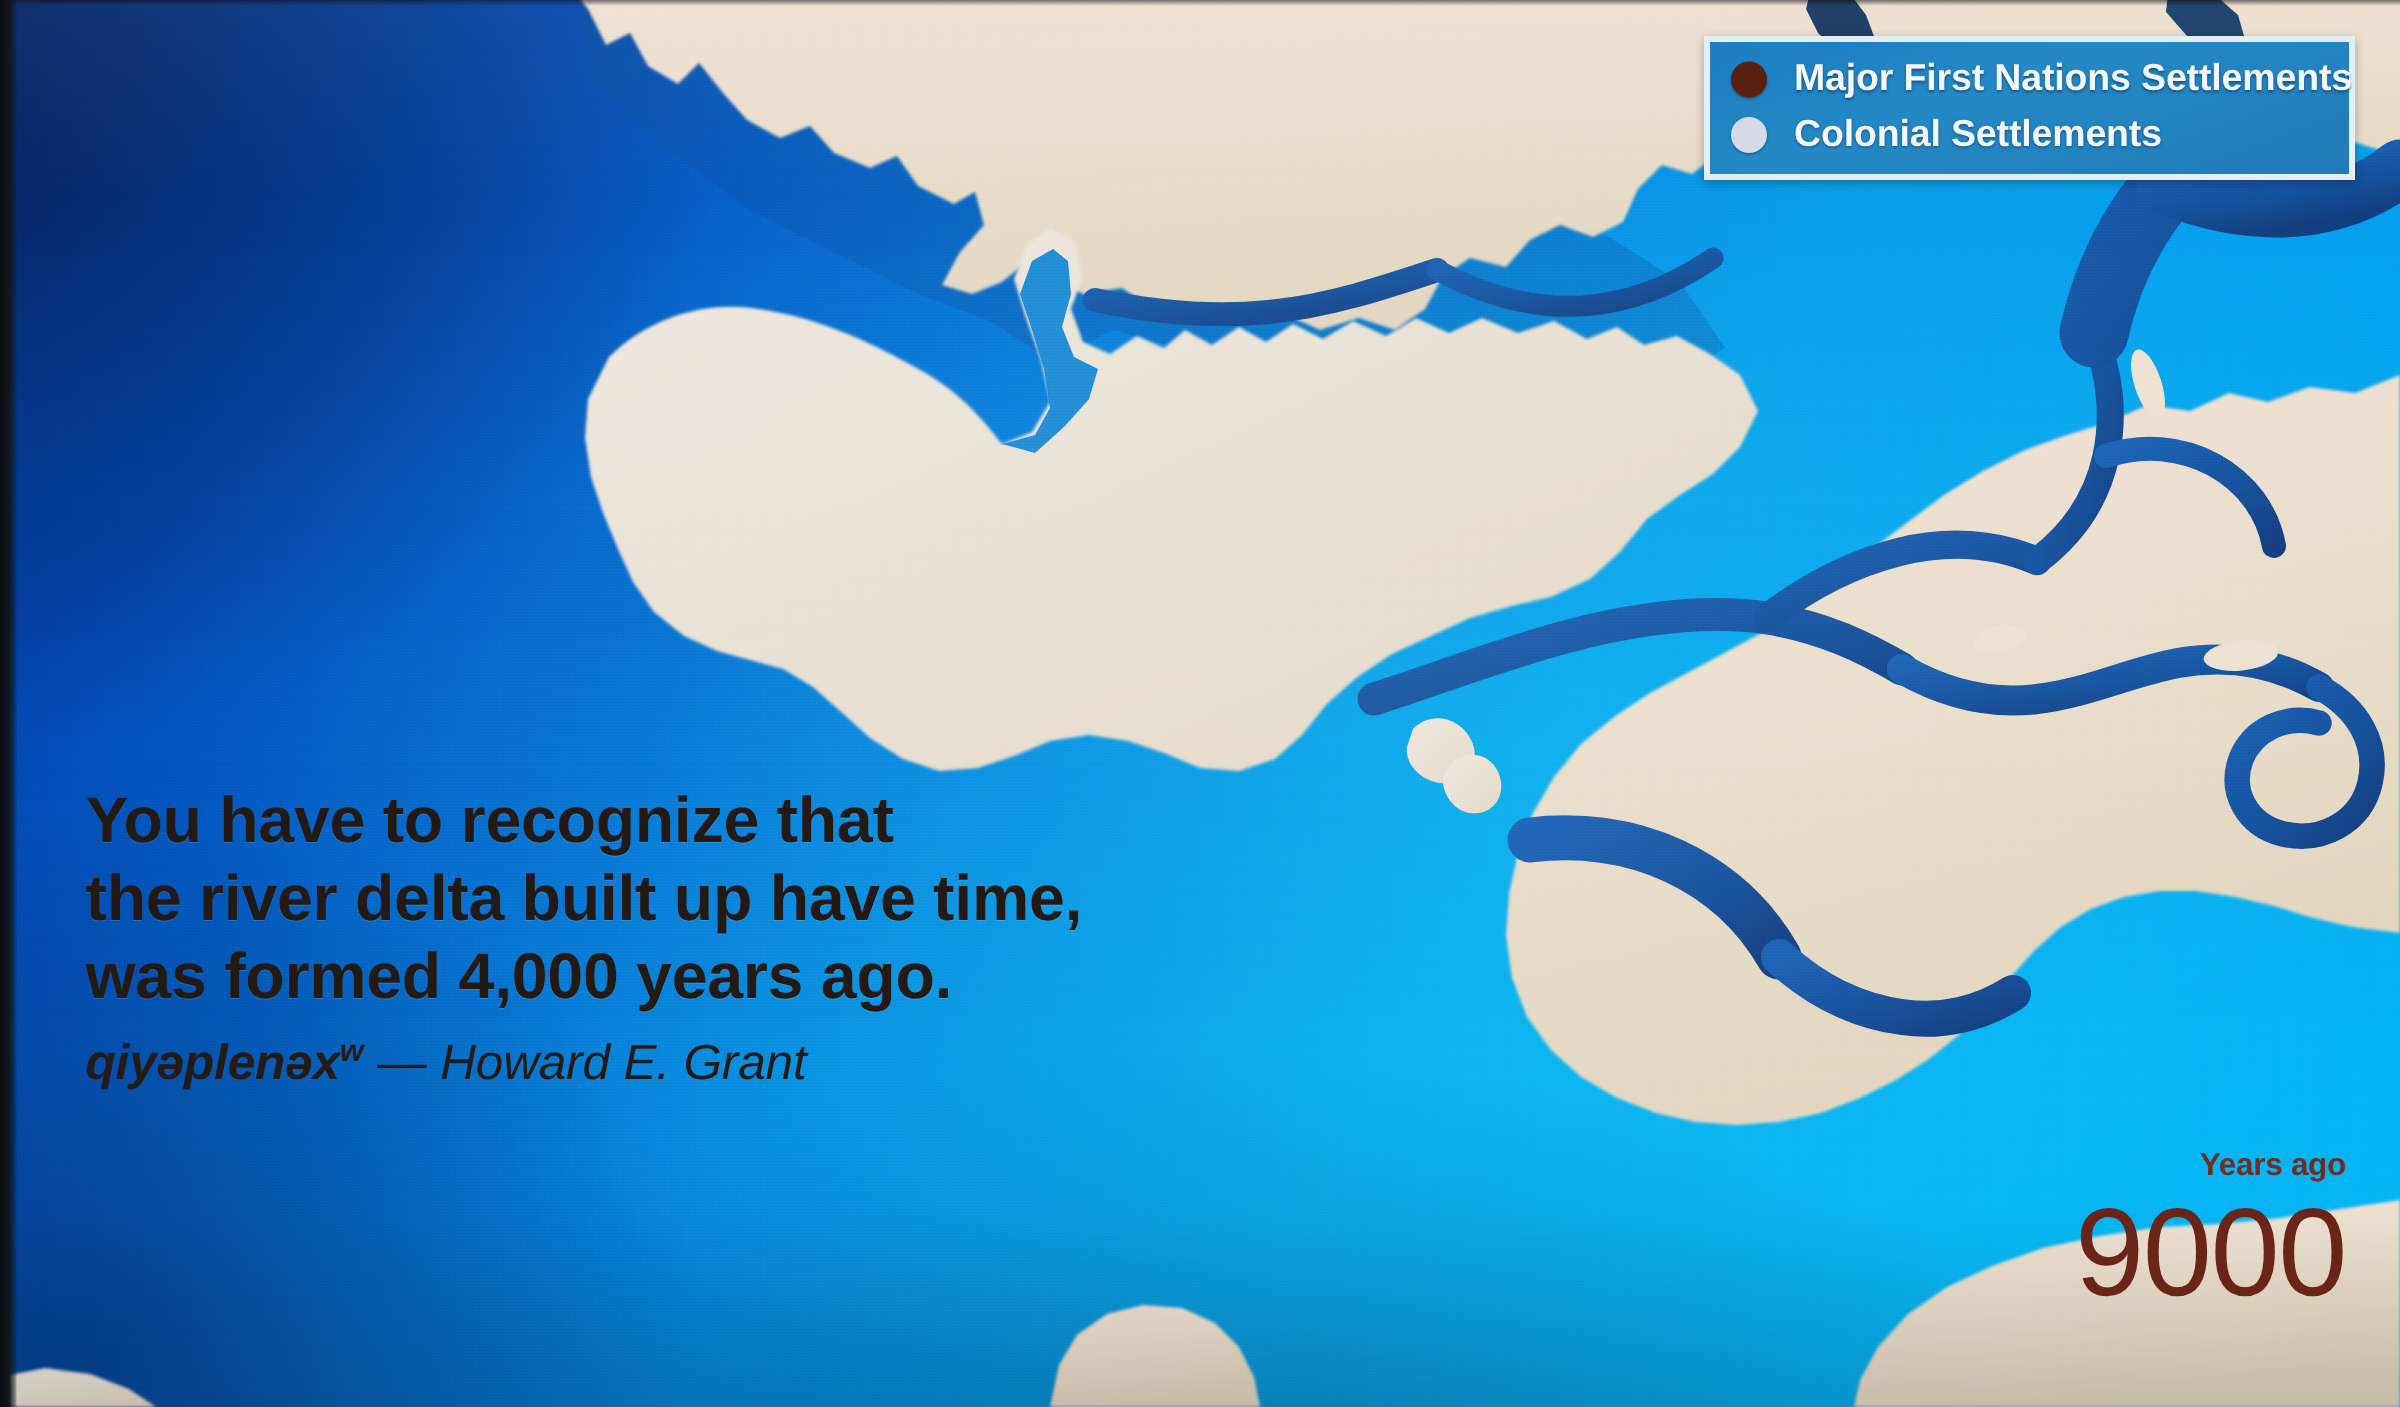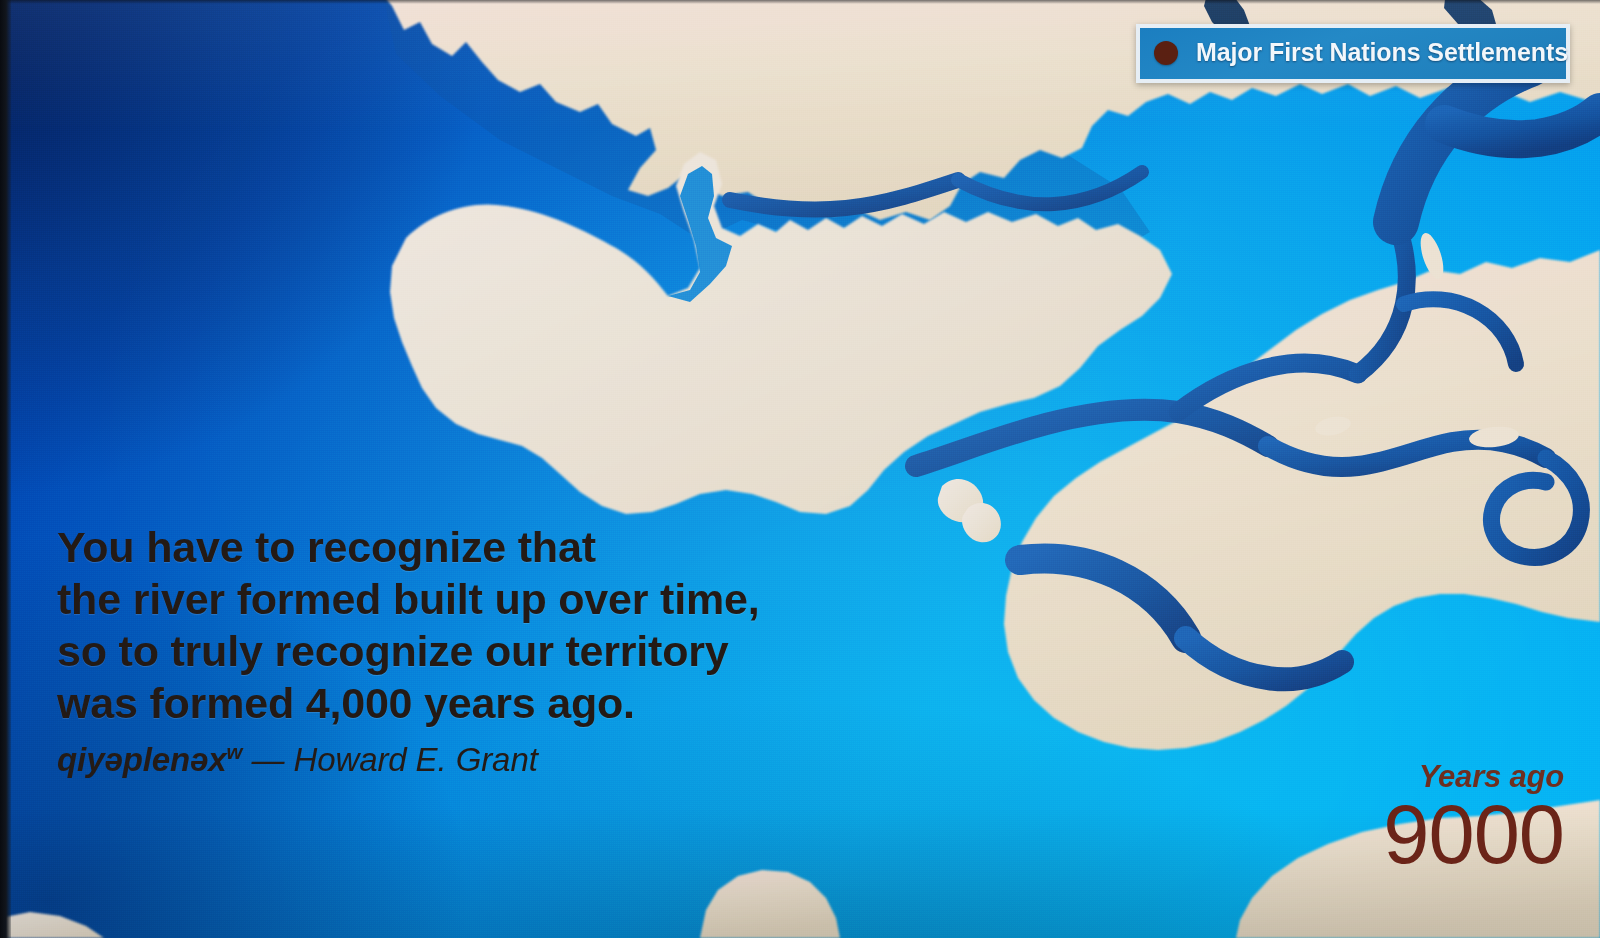--- a/index.html
+++ b/index.html
@@ -150,26 +150,25 @@
 
   
   #year-counter {
     position: absolute;
     right: 36px;
     top: 758px;
     text-align: right;
   }
   #year-label {
     display: block;
-    font-size: 31px;
+    font-size: 21px;
     font-weight: 700;
     color: #6e2f20;
     letter-spacing: -0.2px;
     line-height: 38px;
-    font-style: italic;
   }
   #year-value {
     display: block;
     font-size: 83px;
     font-weight: 400;
     color: #6b2418;
     line-height: 78px;
     letter-spacing: -1px;
   }
 </style>
@@ -343,26 +342,29 @@
   <div id="grain"></div>
   <div id="bloom"></div>
   <div id="bezel-top"></div>
   <div id="bezel-left"></div>
 
   <div id="legend">
     <div class="legend-row">
       <span class="legend-dot" style="background:#5a2012;"></span>
       <span class="legend-label">Major First Nations Settlements</span>
     </div>
+    <div class="legend-row">
+      <span class="legend-dot" style="background:#d5d9e8;"></span>
+      <span class="legend-label">Colonial Settlements</span>
+    </div>
   </div>
 
   <blockquote id="quote">
     <span class="qline">You have to recognize that</span>
-    <span class="qline">the river formed built up over time,</span>
-    <span class="qline">so to truly recognize our territory</span>
+    <span class="qline">the river delta built up have time,</span>
     <span class="qline">was formed 4,000 years ago.</span>
     <cite id="attribution">
       <span class="native"><span>qiyəplenəx</span><sup>w</sup></span><span> — </span><span>Howard E. Grant</span>
     </cite>
   </blockquote>
 
   <div id="year-counter">
     <span id="year-label">Years ago</span>
     <span id="year-value">9000</span>
   </div>

